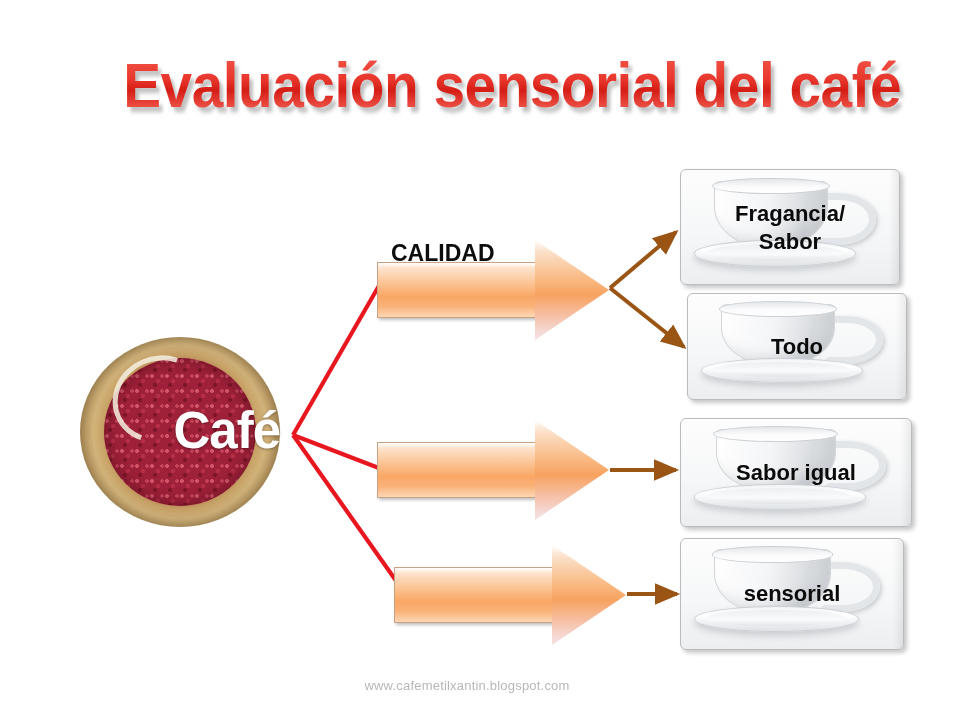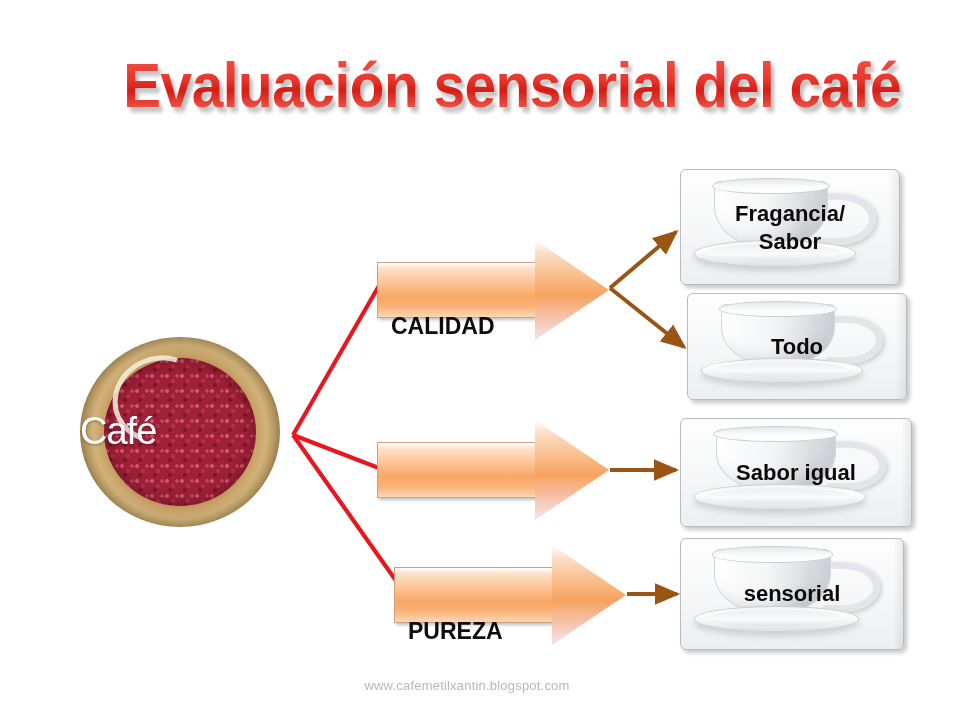--- a/index.html
+++ b/index.html
@@ -102,44 +102,44 @@
     border-right-color: transparent;
     border-bottom-color: transparent;
     transform: rotate(-24deg);
   }
   #cafe-label {
     position: absolute;
     left: 0;
     right: 0;
     top: 50%;
     transform: translateY(-52%);
-    text-align: left;
-    font-family: "Liberation Sans", sans-serif;
-    font-weight: normal;
-    font-size: 38px;
+    text-align: right;
+    font-family: "Liberation Sans", sans-serif;
+    font-weight: bold;
+    font-size: 51px;
     color: #ffffff;
     letter-spacing: -1px;
     text-shadow: 0 1px 3px rgba(0,0,0,0.35);
   }
 
   
   #connectors {
     position: absolute;
     left: 0;
     top: 0;
     width: 960px;
     height: 720px;
     pointer-events: none;
   }
 
   
   .block-arrow {
     position: absolute;
     display: flex;
-    align-items: flex-end;
+    align-items: flex-start;
   }
   .block-arrow .shaft {
     position: absolute;
     left: 0;
     top: 22px;
     bottom: 22px;
     right: 72px;
     background: linear-gradient(to bottom,
         #ffffff 0%, #fde2cb 10%, #fbc18e 40%,
         #f9a765 62%, #f9b278 80%, #fdd7b5 100%);
@@ -341,21 +341,20 @@
   </div>
 
   <div class="block-arrow" id="arrow-uniformidad">
     <div class="shaft"></div>
     <div class="head"></div>
   </div>
 
   <div class="block-arrow" id="arrow-pureza">
     <div class="shaft"></div>
     <div class="head"></div>
-    <div class="alabel">PUREZA</div>
   </div>
 
   <div class="cup-card" id="cup-fragancia">
     <div class="cup-art">
       <div class="cup-handle"></div>
       <div class="cup-bowl"></div>
       <div class="cup-rim"></div>
       <div class="cup-saucer"></div>
       <div class="cup-saucer2"></div>
     </div>

